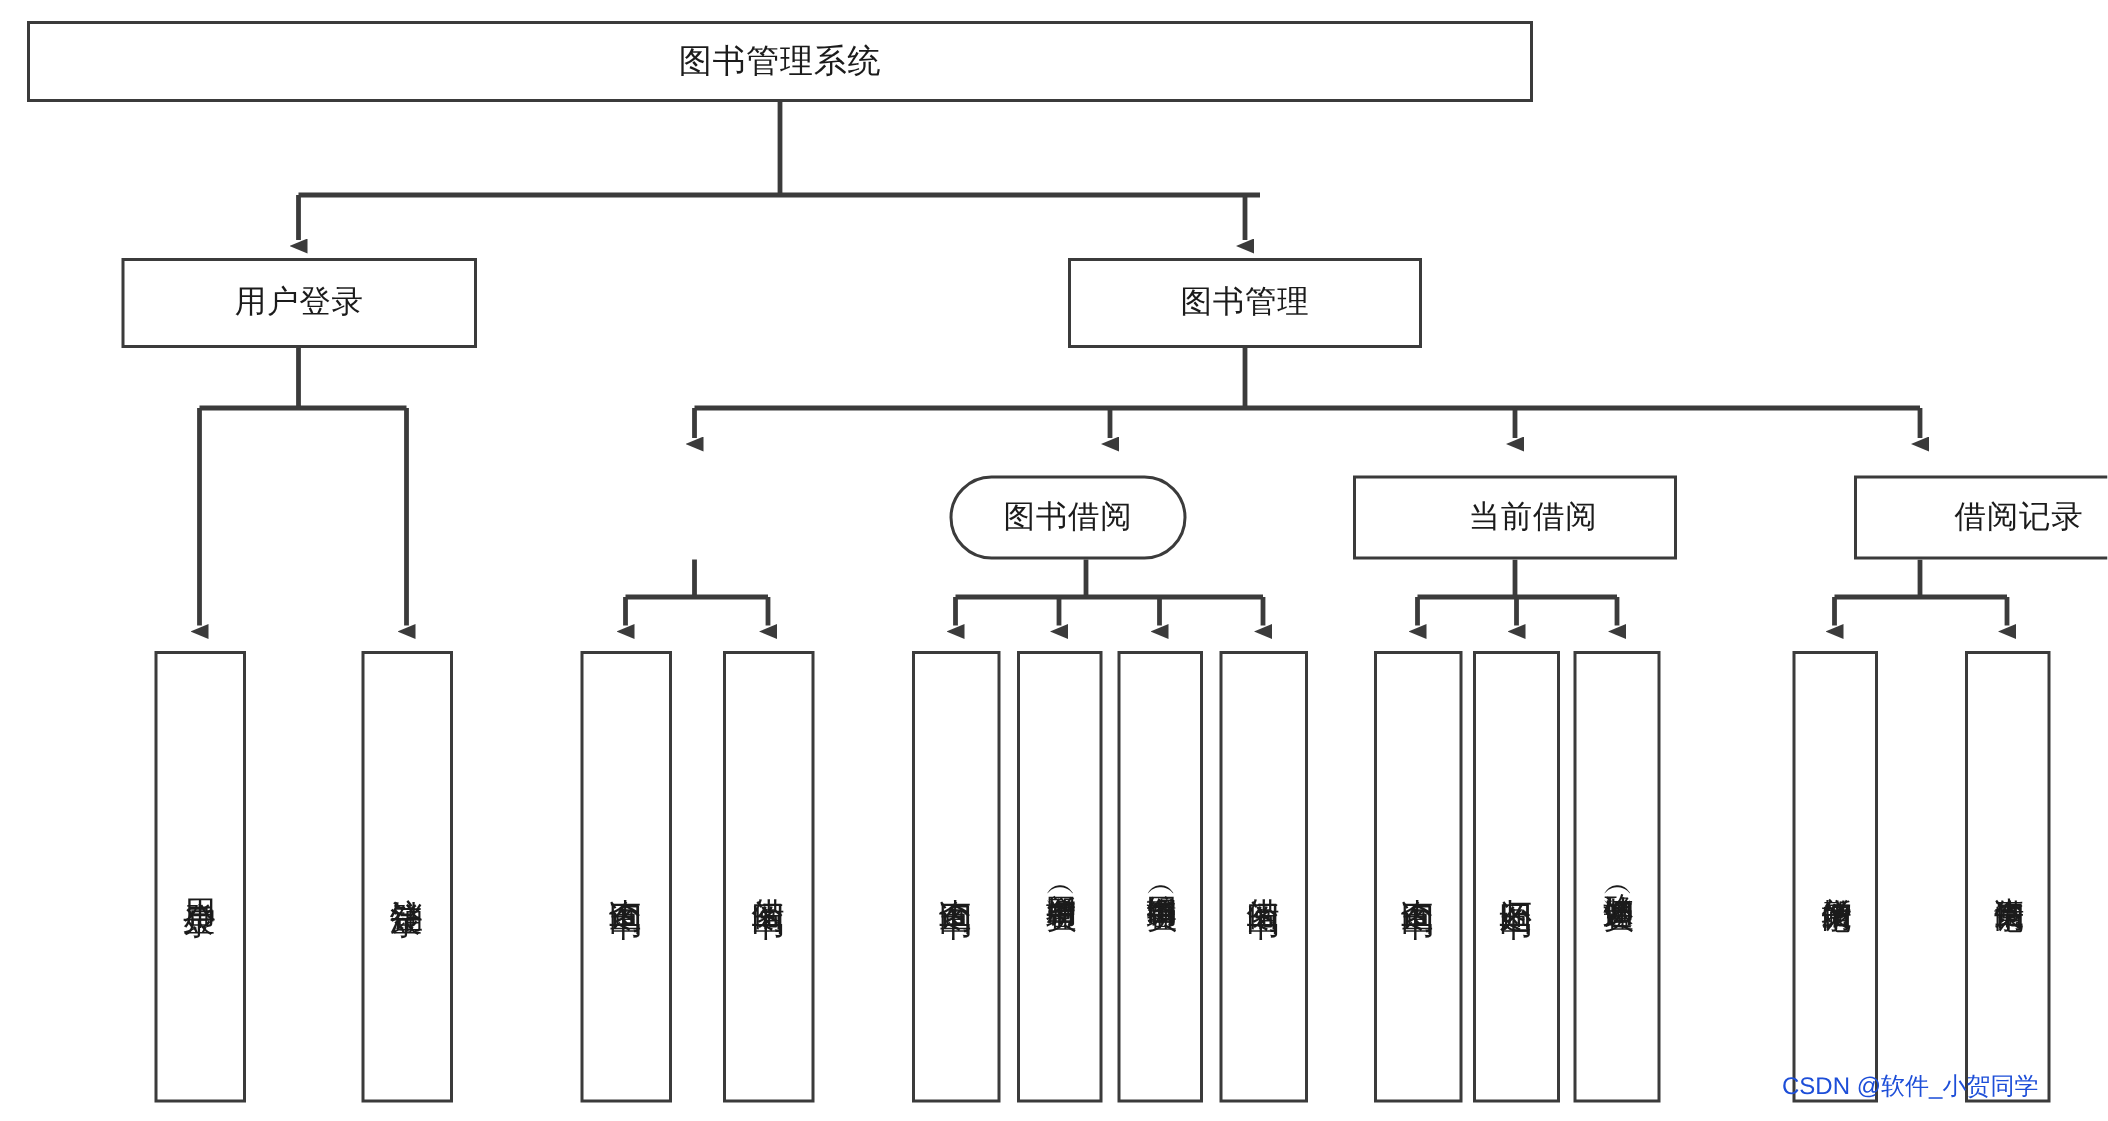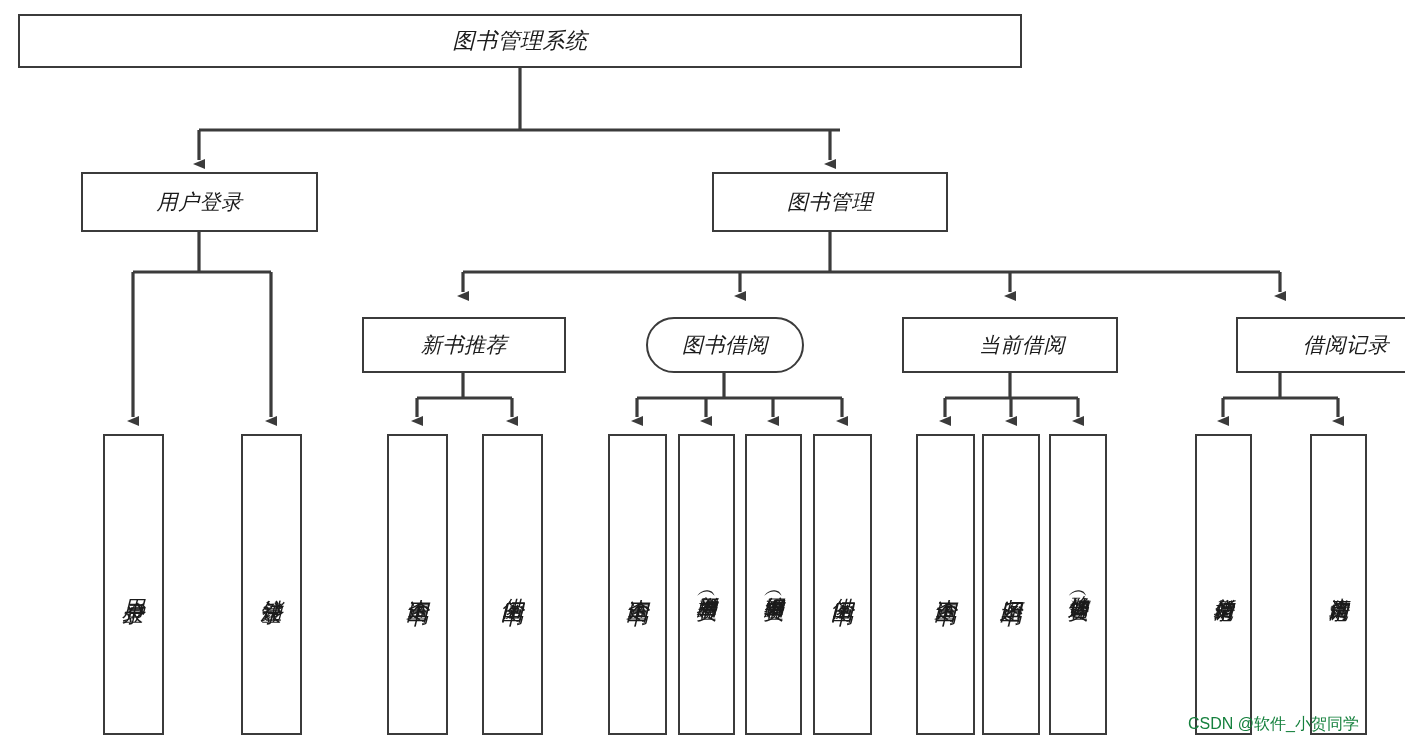--- a/index.html
+++ b/index.html
@@ -29,21 +29,20 @@
   .node {
     position: absolute;
     box-sizing: border-box;
     border: 2.5px solid #3b3b3b;
     background: #ffffff;
     display: flex;
     align-items: center;
     justify-content: center;
     text-align: center;
     color: #1b1b1b;
-    font-style: italic;
   }
   .node-label {
     display: block;
     line-height: 1.18;
     letter-spacing: 0.5px;
     color: #1b1b1b;
   }
   
   .node.horiz .node-label {
     writing-mode: horizontal-tb;
@@ -64,21 +63,21 @@
   }
   .node.vert.narrow .node-label {
     font-size: 20px;
     letter-spacing: 1px;
   }
   .watermark {
     position: absolute;
     left: 1188px;
     top: 714px;
     font-size: 16px;
-    color: #15803d;
+    color: #1d4ed8;
     white-space: nowrap;
     user-select: none;
   }
 </style>
 </head>
 <body>
 
 <div id="diagram-root">
 
   <svg class="wires" viewBox="0 0 1405 747">
@@ -135,24 +134,21 @@
     <span class="node-label">图书管理系统</span>
   </div>
 
   <div class="node horiz" style="left:81px; top:172px; width:237px; height:60px;">
     <span class="node-label">用户登录</span>
   </div>
   <div class="node horiz" style="left:712px; top:172px; width:236px; height:60px;">
     <span class="node-label">图书管理</span>
   </div>
 
-  <div class="node horiz" style="left:362px; top:317px; width:204px; height:56px;">
-    <span class="node-label">新书推荐</span>
-  </div>
-  <div class="node horiz" style="left:646px; top:317px; width:158px; height:56px;border-radius:28px;">
+  <div class="node horiz" style="left:633px; top:317px; width:158px; height:56px;border-radius:28px;">
     <span class="node-label">图书借阅</span>
   </div>
   <div class="node horiz" style="left:902px; top:317px; width:216px; height:56px;padding-left:24px;">
     <span class="node-label">当前借阅</span>
   </div>
   <div class="node horiz" style="left:1236px; top:317px; width:220px; height:56px;">
     <span class="node-label">借阅记录</span>
   </div>
 
   <div class="node vert" style="left:103px; top:434px; width:61px; height:301px;">

